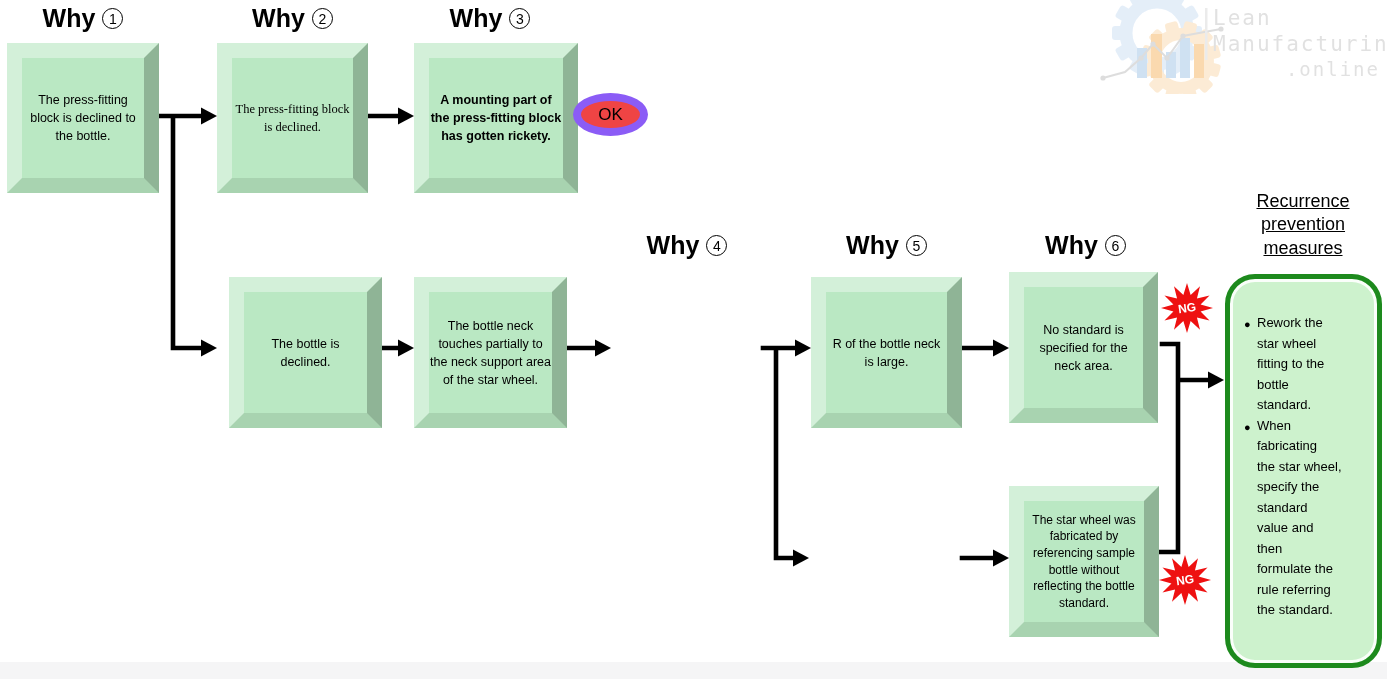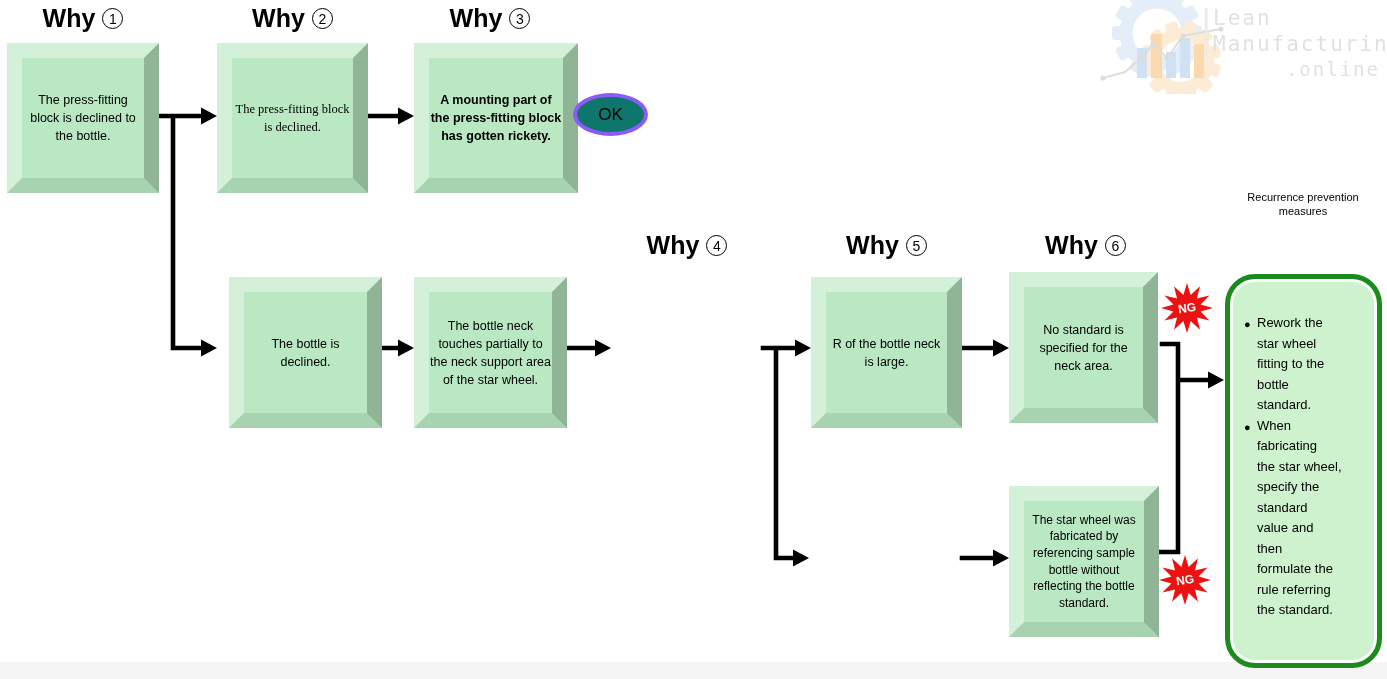--- a/index.html
+++ b/index.html
@@ -14,32 +14,32 @@
   .box3d .txt.tight{font-size:12px;line-height:1.38;}
 
   
   .why{position:absolute;text-align:left;font-size:25px;font-weight:bold;z-index:2;
        display:flex;align-items:center;justify-content:center;gap:7px;}
   .why .circ{display:inline-flex;width:21px;height:21px;box-sizing:border-box;border:1.8px solid #000;
              border-radius:50%;align-items:center;justify-content:center;font-size:14px;font-weight:normal;}
 
   
   .ok{position:absolute;left:573px;top:93px;width:75px;height:43px;box-sizing:border-box;
-      border:4px solid #8b5cf6;border-radius:50%;background:#0f766e;display:flex;align-items:center;
+      border:8px solid #8b5cf6;border-radius:50%;background:#ef4444;display:flex;align-items:center;
       justify-content:center;font-size:17px;z-index:2;}
 
   
   .ng{position:absolute;width:52px;height:50px;background:#ee1111;z-index:3;
       display:flex;align-items:center;justify-content:center;
       clip-path:polygon(100% 50%,76.1% 57%,93.3% 75%,69.1% 69.1%,75% 93.3%,57% 76.1%,50% 100%,43% 76.1%,25% 93.3%,30.9% 69.1%,6.7% 75%,23.9% 57%,0% 50%,23.9% 43%,6.7% 25%,30.9% 30.9%,25% 6.7%,43% 23.9%,50% 0%,57% 23.9%,75% 6.7%,69.1% 30.9%,93.3% 25%,76.1% 43%);}
   .ng span{color:#fff;font-weight:bold;font-size:12px;transform:rotate(-8deg);}
 
   
   .measures-title{position:absolute;left:1222px;top:190px;width:162px;text-align:center;
-                  font-size:11px;line-height:1.3;z-index:2;}
+                  font-size:18px;line-height:1.3;z-index:2;text-decoration:underline;}
   .measures{position:absolute;left:1225px;top:274px;width:157px;height:394px;box-sizing:border-box;
             background:#cdf2cd;border:5px solid #1d8a1d;border-radius:30px;
             box-shadow:inset 0 0 0 3px rgba(255,255,255,.9);
             padding:34px 8px 8px 14px;z-index:2;}
   .measures ul{margin:0;padding:0;list-style:none;}
   .measures li{display:flex;font-size:13px;line-height:1.58;}
   .measures li .dot{flex:none;width:13px;font-size:11px;padding-top:3px;}
   .measures li .t{white-space:pre-line;}
 
   

